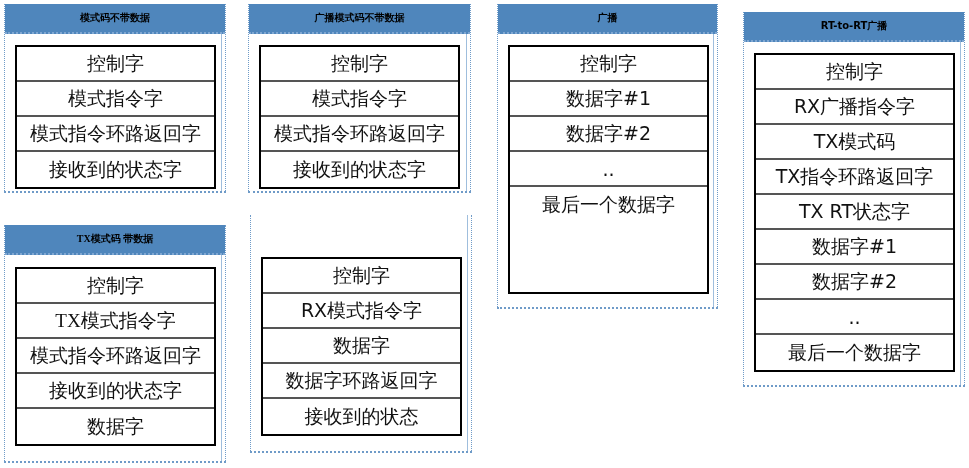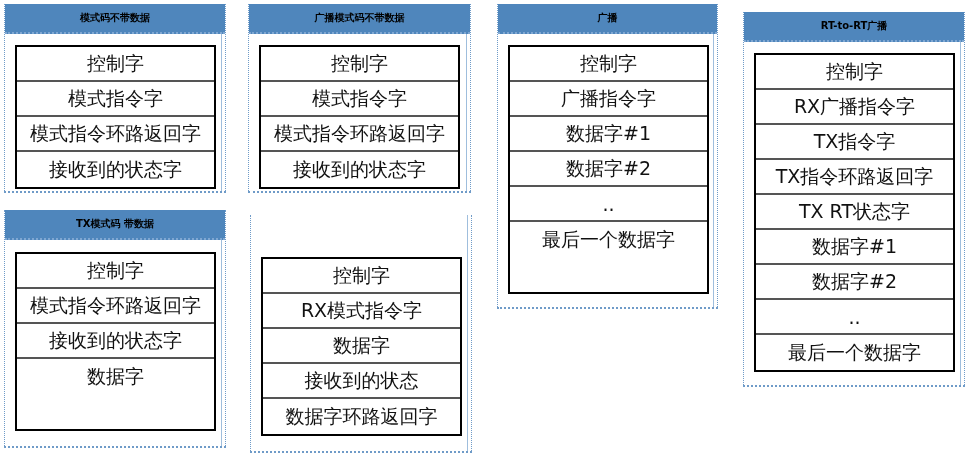--- a/index.html
+++ b/index.html
@@ -59,62 +59,62 @@
   <div class="panel-inner-line"></div>
   <div class="header">广播模式码不带数据</div>
   <div class="table" style="left:10px; top:41px; width:201px; height:144px;">
     <div class="row">控制字</div>
     <div class="row">模式指令字</div>
     <div class="row">模式指令环路返回字</div>
     <div class="row">接收到的状态字</div>
   </div>
 </div>
 
-<div class="panel" style="left:4px; top:210px; width:222px; height:238px;">
+<div class="panel" style="left:4px; top:225px; width:222px; height:238px;font-family:Liberation Serif, serif;">
   <div class="panel-inner-line"></div>
   <div class="header">TX模式码 带数据</div>
   <div class="table" style="left:10px; top:42px; width:201px; height:179px;">
     <div class="row">控制字</div>
+    <div class="row">TX模式指令字</div>
     <div class="row">模式指令环路返回字</div>
     <div class="row">接收到的状态字</div>
     <div class="row">数据字</div>
   </div>
 </div>
 
 <div class="panel" style="left:250px; top:215px; width:222px; height:238px;">
   <div class="panel-inner-line"></div>
   <div class="table" style="left:10px; top:42px; width:201px; height:179px;">
     <div class="row">控制字</div>
     <div class="row">RX模式指令字</div>
     <div class="row">数据字</div>
+    <div class="row">数据字环路返回字</div>
     <div class="row">接收到的状态</div>
-    <div class="row">数据字环路返回字</div>
   </div>
 </div>
 
 <div class="panel" style="left:497px; top:4px; width:221px; height:305px;">
   <div class="panel-inner-line"></div>
   <div class="header">广播</div>
   <div class="table" style="left:10px; top:41px; width:201px; height:249px;">
     <div class="row">控制字</div>
-    <div class="row">广播指令字</div>
     <div class="row">数据字#1</div>
     <div class="row">数据字#2</div>
     <div class="row">..</div>
     <div class="row">最后一个数据字</div>
   </div>
 </div>
 
 <div class="panel" style="left:743px; top:12px; width:222px; height:375px;">
   <div class="panel-inner-line"></div>
   <div class="header">RT-to-RT广播</div>
   <div class="table" style="left:10px; top:41px; width:201px; height:319px;">
     <div class="row">控制字</div>
     <div class="row">RX广播指令字</div>
-    <div class="row">TX指令字</div>
+    <div class="row">TX模式码</div>
     <div class="row">TX指令环路返回字</div>
     <div class="row">TX RT状态字</div>
     <div class="row">数据字#1</div>
     <div class="row">数据字#2</div>
     <div class="row">..</div>
     <div class="row">最后一个数据字</div>
   </div>
 </div>
 
 </body></html>

